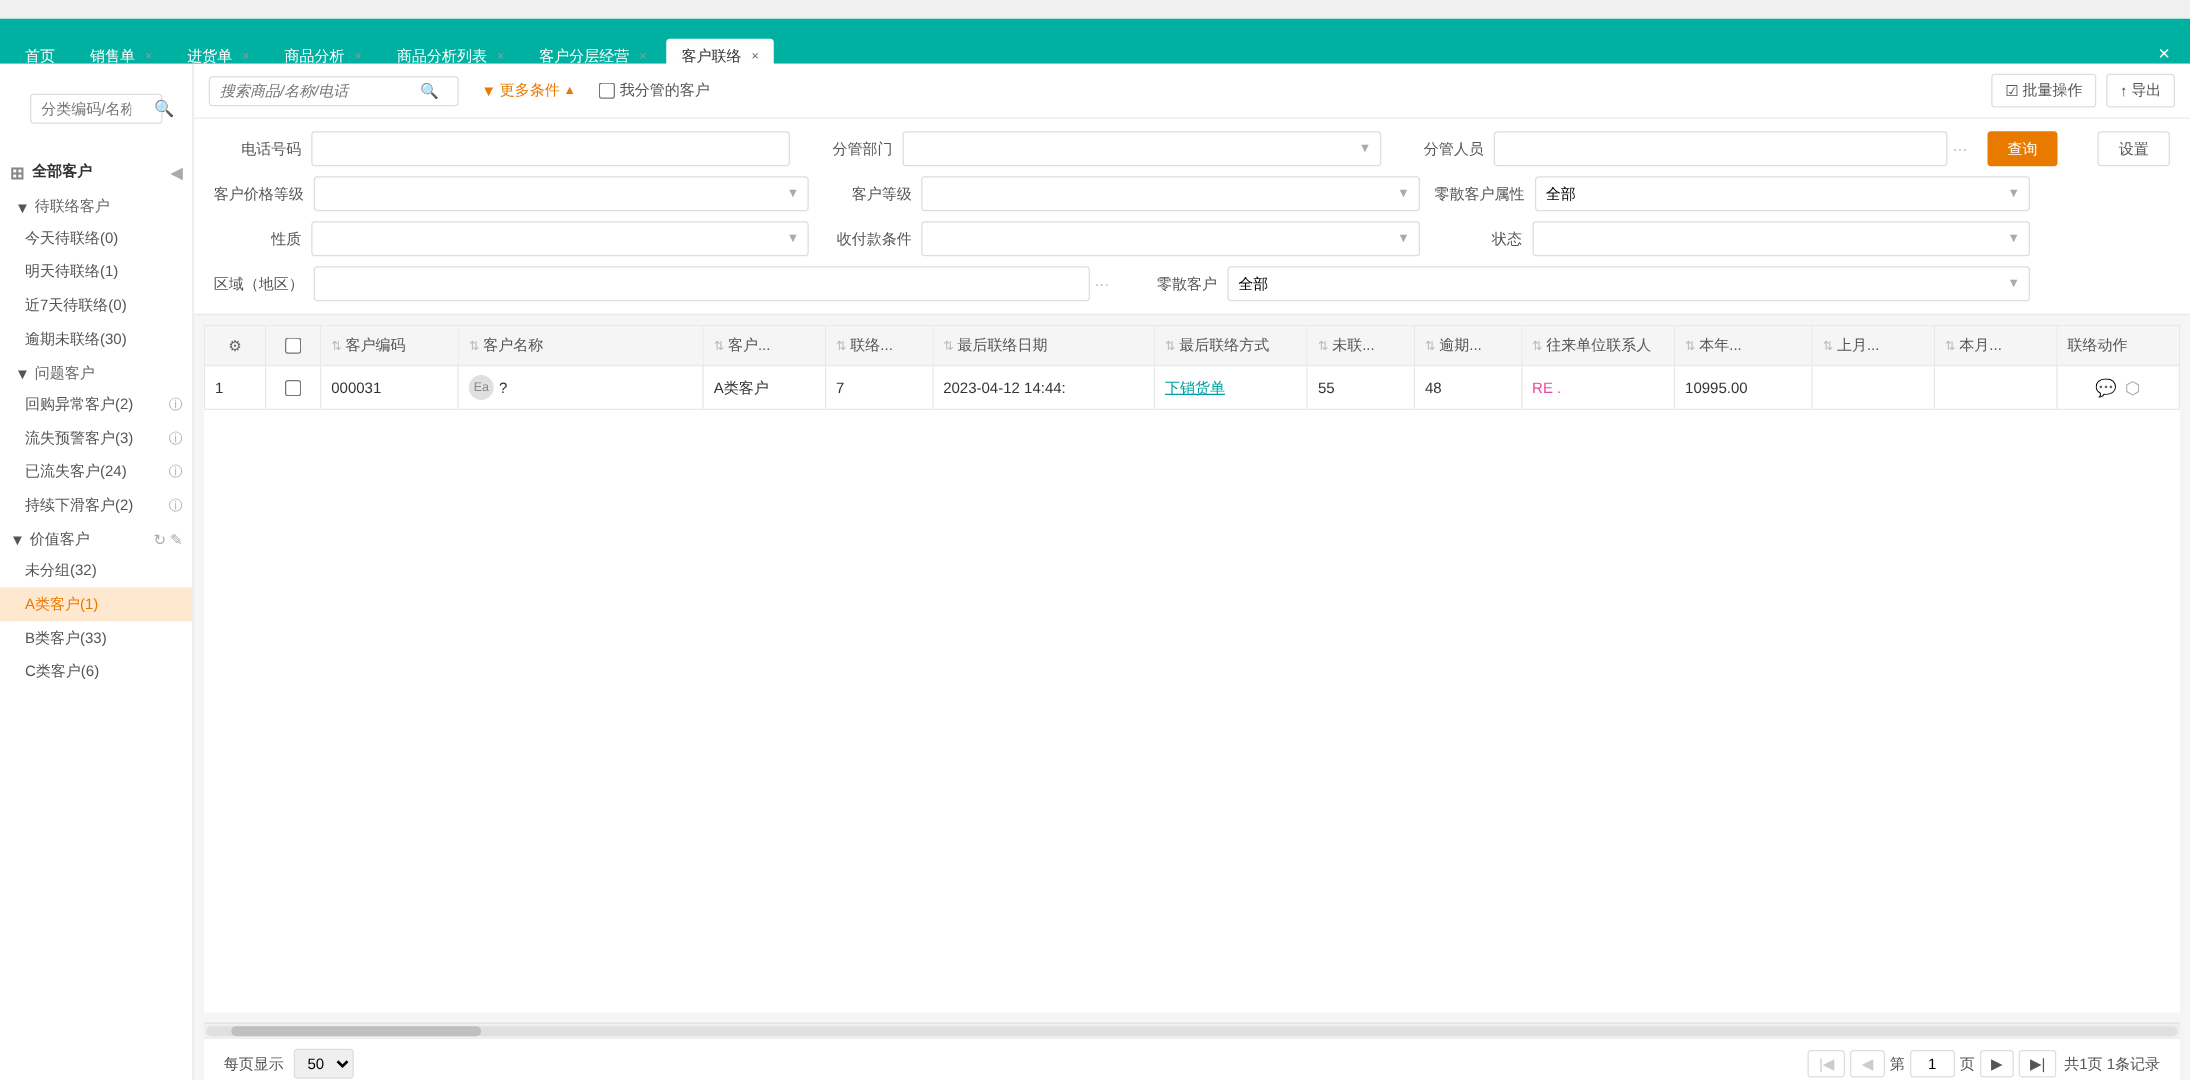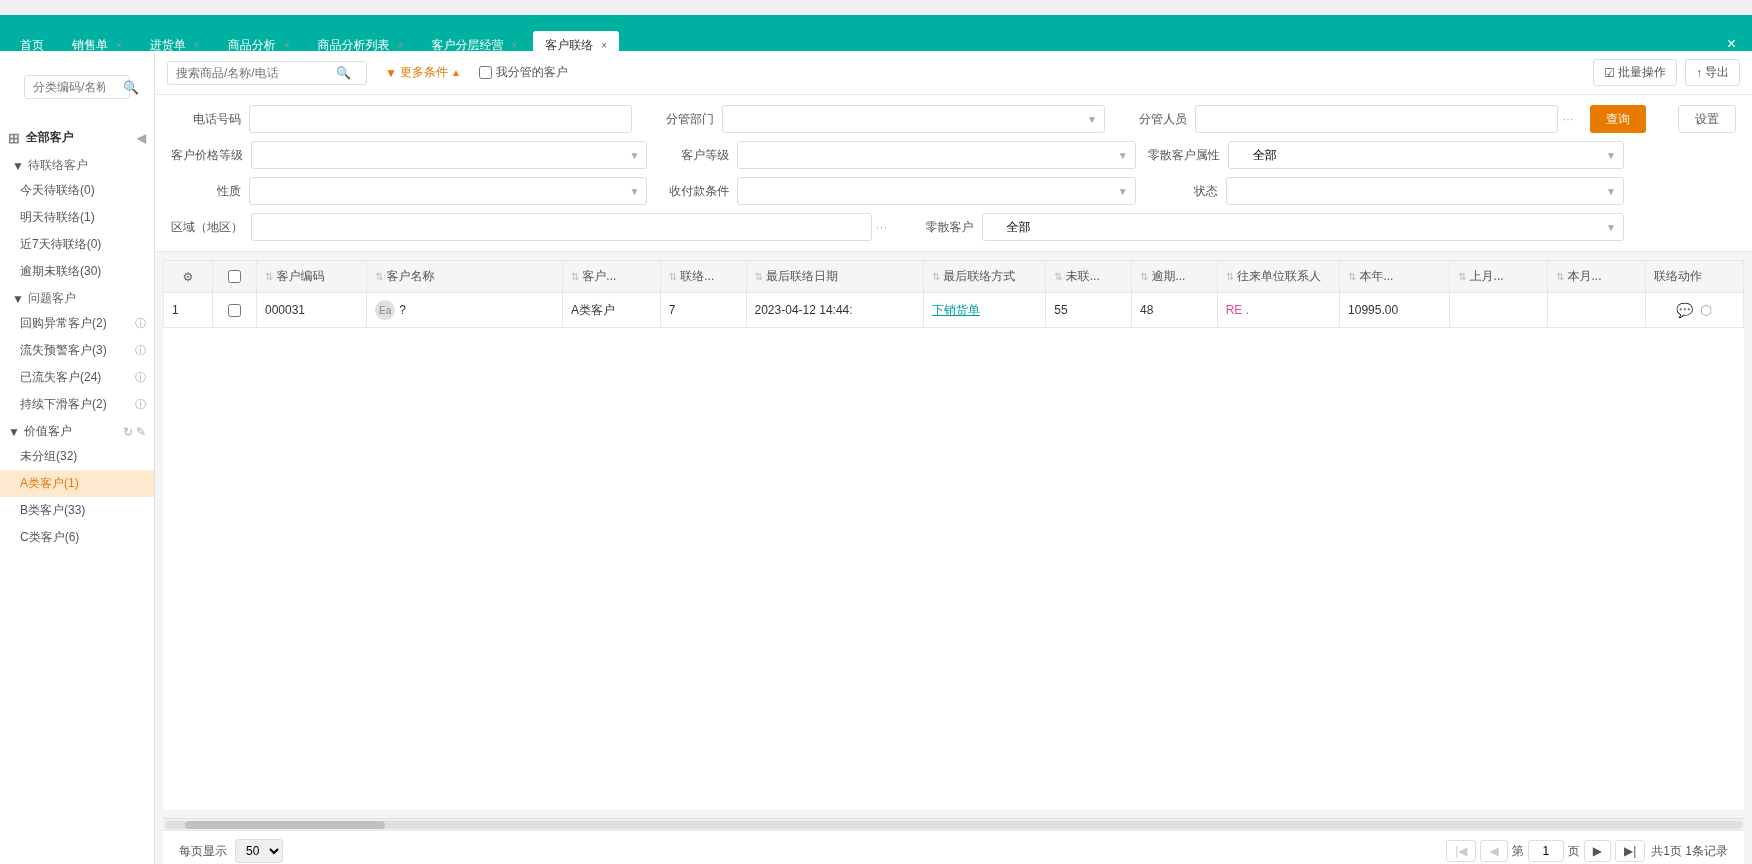--- a/index.html
+++ b/index.html
@@ -53,21 +53,21 @@
     .btn-export { border: 1px solid #ddd; background: white; padding: 4px 10px; border-radius: 3px; cursor: pointer; color: #555; display: flex; align-items: center; gap: 3px; }
 
     
     .filter-panel { background: white; border-bottom: 1px solid #e8e8e8; padding: 10px 16px; }
     .filter-row { display: flex; align-items: center; margin-bottom: 8px; gap: 12px; }
     .filter-row:last-child { margin-bottom: 0; }
     .filter-field { display: flex; align-items: center; flex: 1; min-width: 0; }
     .filter-field label { color: #555; white-space: nowrap; min-width: 70px; text-align: right; margin-right: 8px; }
     .filter-field .field-input { flex: 1; border: 1px solid #ddd; border-radius: 3px; padding: 4px 8px; font-size: 12px; outline: none; height: 28px; }
     .select-wrapper { flex: 1; position: relative; }
-    .select-wrapper select { width: 100%; border: 1px solid #ddd; border-radius: 3px; padding: 4px 24px 4px 24px; font-size: 12px; outline: none; height: 28px; appearance: none; background: white; cursor: pointer; }
+    .select-wrapper select { width: 100%; border: 1px solid #ddd; border-radius: 3px; padding: 4px 24px 4px 8px; font-size: 12px; outline: none; height: 28px; appearance: none; background: white; cursor: pointer; }
     .select-wrapper .arrow-down { position: absolute; right: 8px; top: 50%; transform: translateY(-50%); color: #aaa; pointer-events: none; font-size: 10px; }
     .filter-dots { color: #aaa; cursor: pointer; padding: 0 4px; }
 
     .btn-query { background: #e87a00; color: white; border: none; padding: 5px 16px; border-radius: 3px; cursor: pointer; font-size: 12px; height: 28px; }
     .btn-settings { background: white; color: #555; border: 1px solid #ddd; padding: 5px 16px; border-radius: 3px; cursor: pointer; font-size: 12px; height: 28px; margin-left: 28px; }
     .filter-btns { display: flex; flex-direction: row; gap: 4px; }
 
     
     .table-area { flex: 1; background: white; margin: 8px; overflow: auto; }
     
@@ -224,21 +224,21 @@
     </div>
     <div class="sidebar-item">
       <span>C类客户(6)</span>
     </div>
   </div>
 
   <div class="content-area">
 
     <div class="filter-bar">
       <div class="filter-search-box">
-        <input type="text" style="width: 160px;" placeholder="搜索商品/名称/电话">
+        <input type="text" style="width: 160px; font-style: italic;" placeholder="搜索商品/名称/电话">
         <span style="color:#aaa;cursor:pointer;">🔍</span>
       </div>
       <div class="filter-more">
         <span style="color:#e87a00;">▼</span>
         <span>更多条件</span>
         <span style="font-size:10px;">▲</span>
       </div>
       <label class="filter-checkbox">
         <input type="checkbox" style="">
         <span>我分管的客户</span>

